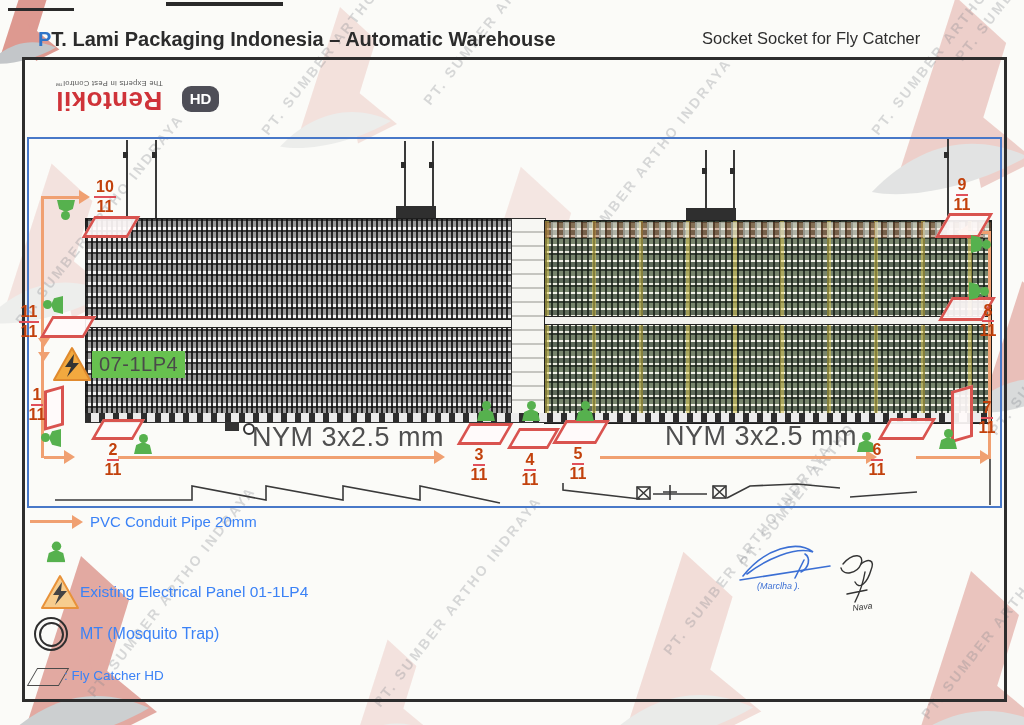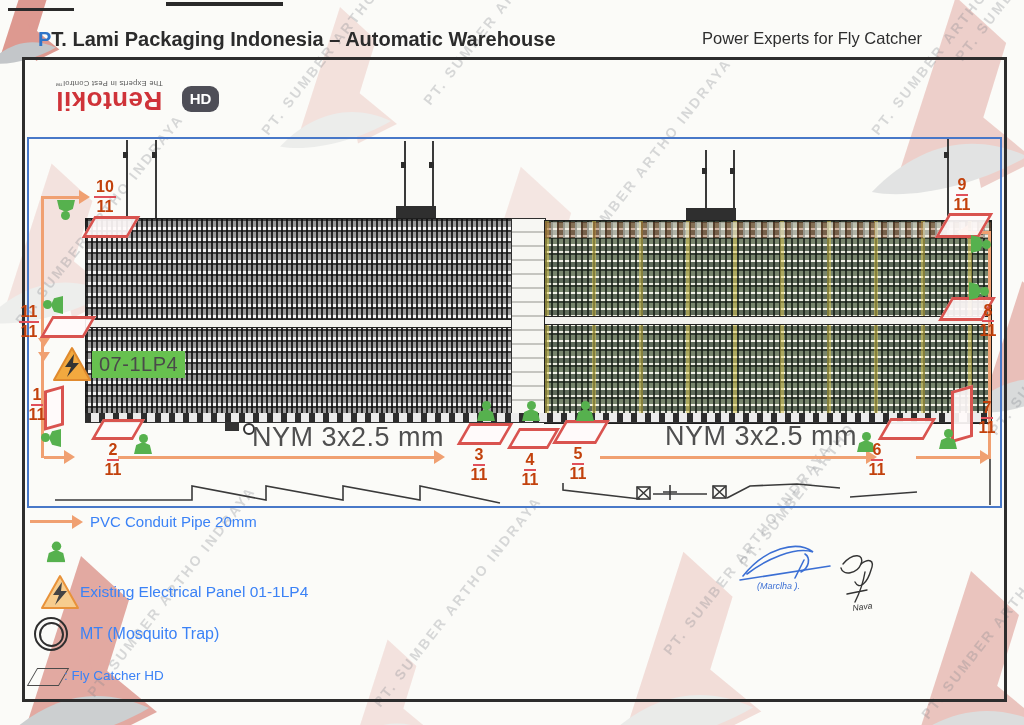--- a/index.html
+++ b/index.html
@@ -156,21 +156,21 @@
   <div class="wm-text" style="left:84px;top:690px">PT. SUMBER ARTHO INDRAYA</div>
   <div class="wm-text" style="left:736px;top:560px">PT. SUMBER ARTHO INDRAYA</div>
   <div class="wm-text" style="left:918px;top:712px">PT. SUMBER ARTHO INDRAYA</div>
   <div class="wm-text" style="left:986px;top:428px">PT. SUMBER ARTHO INDRAYA</div>
   <div class="wm-text" style="left:370px;top:700px">PT. SUMBER ARTHO INDRAYA</div>
 
   <div class="scanline" style="left:8px;top:8px;width:66px;height:3px"></div>
   <div class="scanline" style="left:166px;top:2px;width:117px;height:4px"></div>
 
   <div class="abs company-title"><span class="p">P</span><span>T. Lami Packaging Indonesia – Automatic Warehouse</span></div>
-  <div class="abs sheet-title">Power Experts for Fly Catcher</div>
+  <div class="abs sheet-title">Socket Socket for Fly Catcher</div>
 
   <div class="abs outer-frame"></div>
   <div class="abs plan-border"></div>
 
   <div class="abs rentokil">
     <div class="word">Rentokil</div>
     <div class="tag">The Experts in Pest Control™</div>
   </div>
   <div class="abs hd-badge">HD</div>
 

